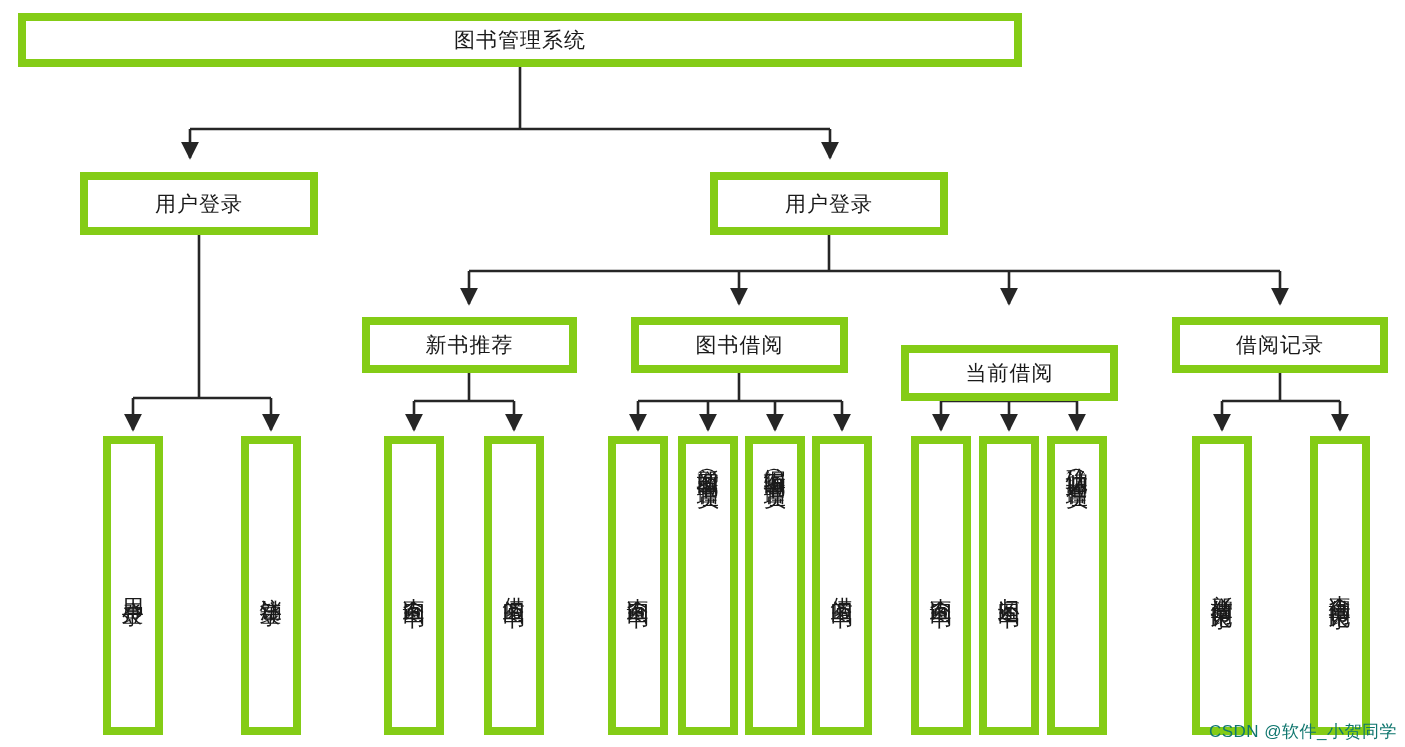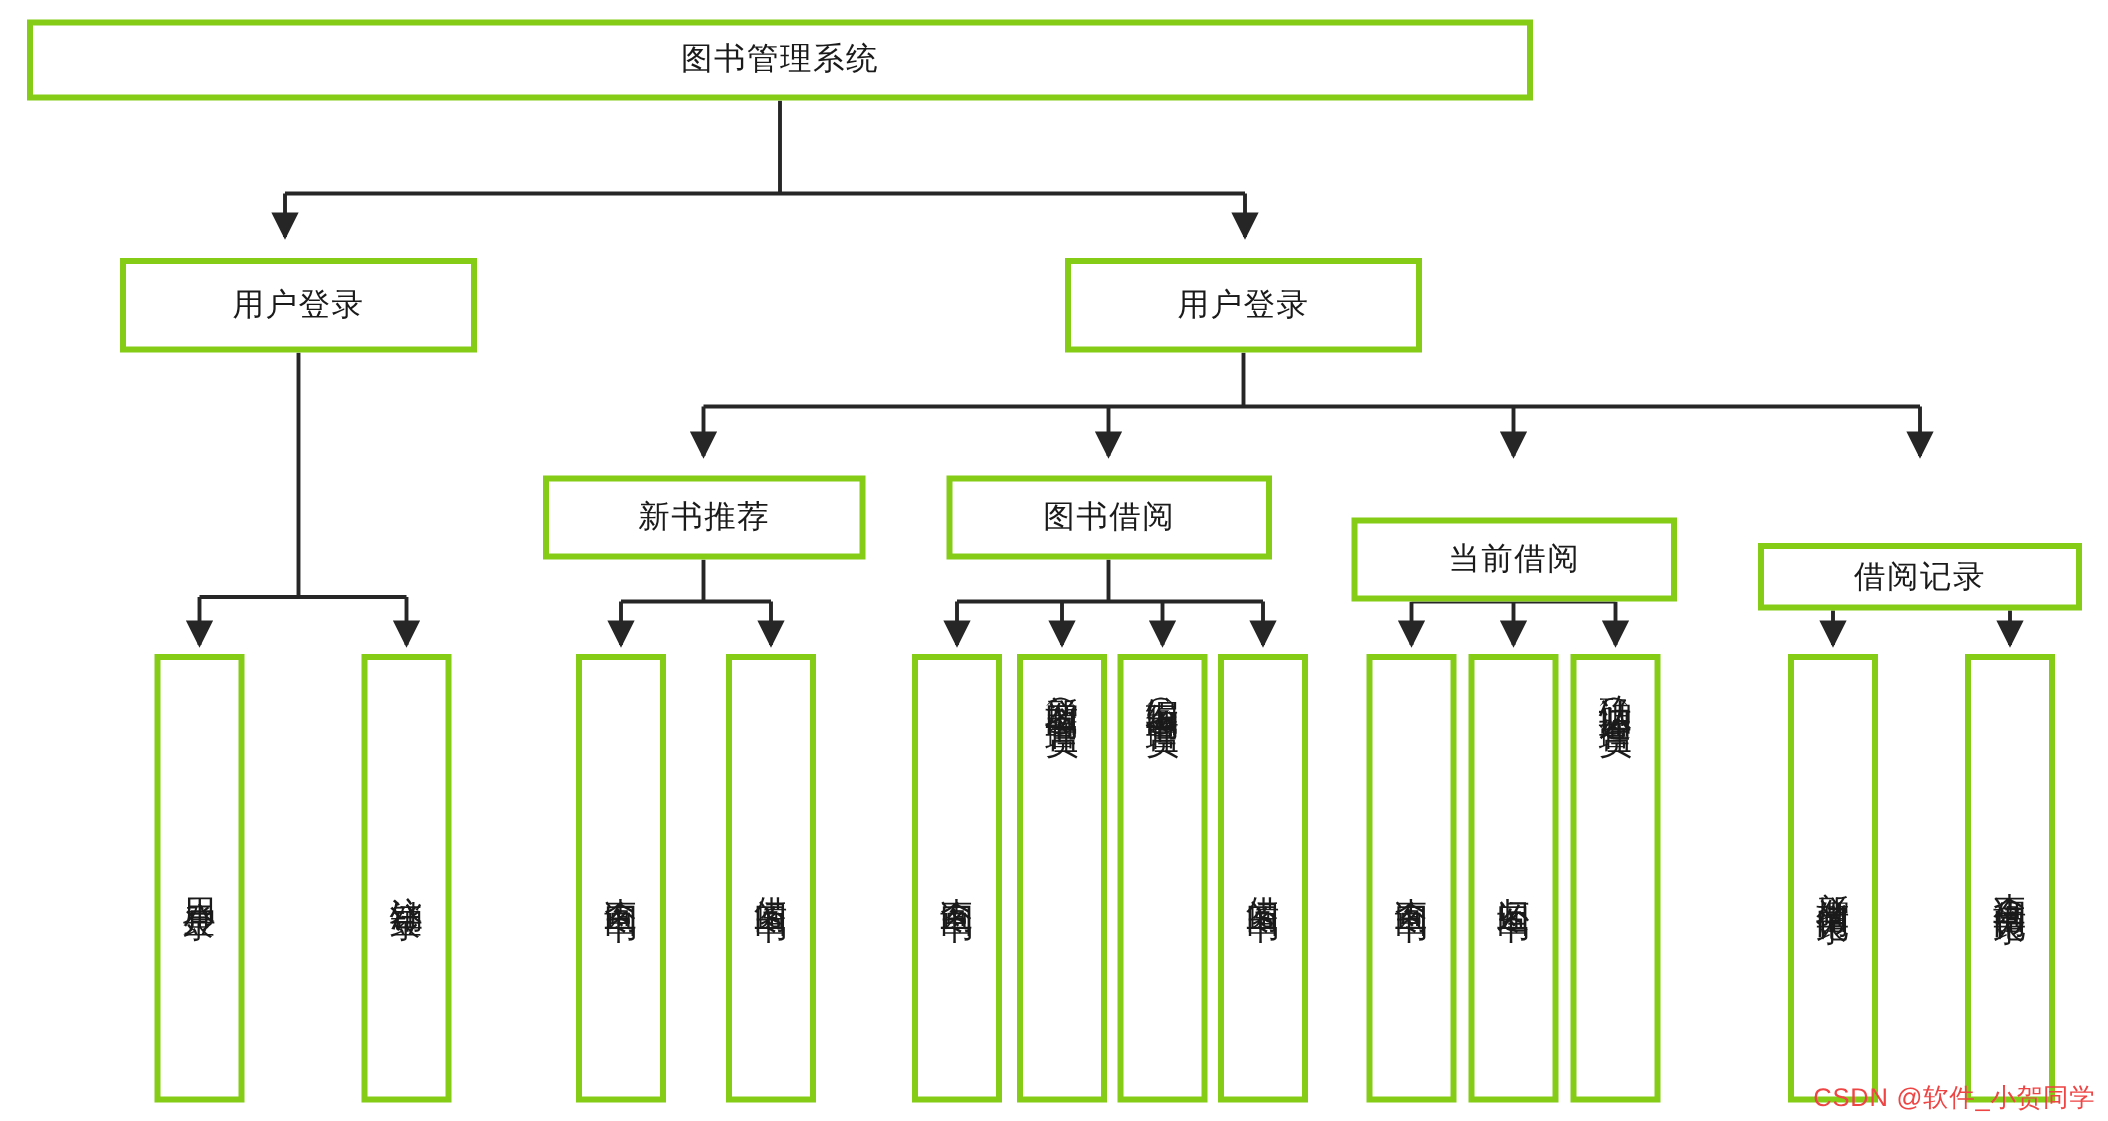--- a/index.html
+++ b/index.html
@@ -20,21 +20,21 @@
   svg#wires {
     position: absolute;
     left: 0;
     top: 0;
     width: 1405px;
     height: 747px;
     pointer-events: none;
   }
   .node {
     position: absolute;
-    border: 4px solid #84cc16;
+    border: 8px solid #84cc16;
     background: #ffffff;
     display: flex;
     align-items: center;
     justify-content: center;
     color: #1a1a1a;
     z-index: 2;
   }
   
   .node.horiz {
     font-size: 21px;
@@ -61,21 +61,21 @@
   
   .node.vert.mid {
     align-items: center;
     padding-top: 0;
   }
   #watermark {
     position: absolute;
     right: 8px;
     bottom: 4px;
     font-size: 17px;
-    color: #ef4444;
+    color: #0f766e;
     letter-spacing: 0.5px;
     z-index: 5;
     white-space: nowrap;
   }
 </style>
 </head>
 <body>
 
 <div id="canvas">
 
@@ -146,21 +146,21 @@
   </div>
 
   <div class="node horiz" style="left:362px; top:317px; width:215px; height:56px;">
     <span>新书推荐</span>
   </div>
 
   <div class="node horiz" style="left:901px; top:317px; width:217px; height:56px;margin-top:28px;">
     <span>当前借阅</span>
   </div>
 
-  <div class="node horiz" style="left:1172px; top:317px; width:216px; height:45px;margin-top:45px;">
+  <div class="node horiz" style="left:1172px; top:317px; width:216px; height:56px;">
     <span>借阅记录</span>
   </div>
 
   <div class="node vert mid" style="left:103px; top:436px; width:60px; height:299px;">
     <span class="vtext">用户登录</span>
   </div>
 
   <div class="node vert mid" style="left:241px; top:436px; width:60px; height:299px;">
     <span class="vtext">注销登录</span>
   </div>

